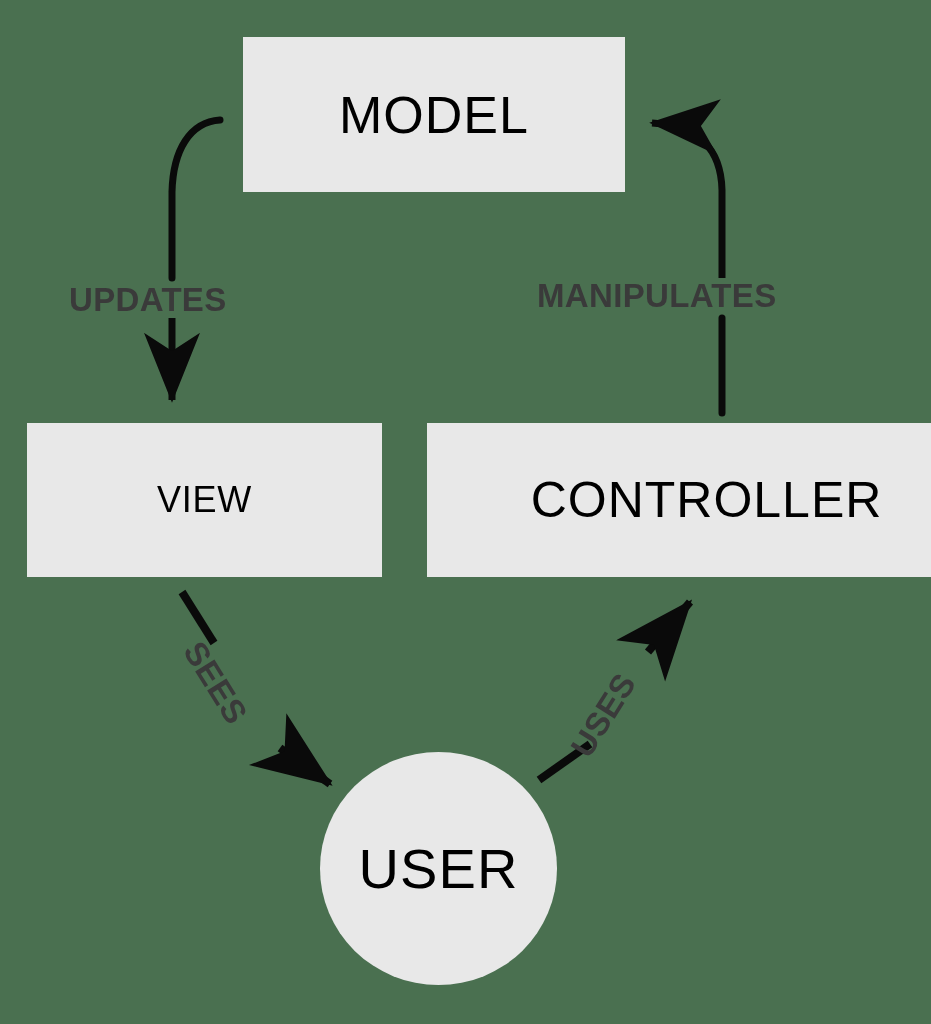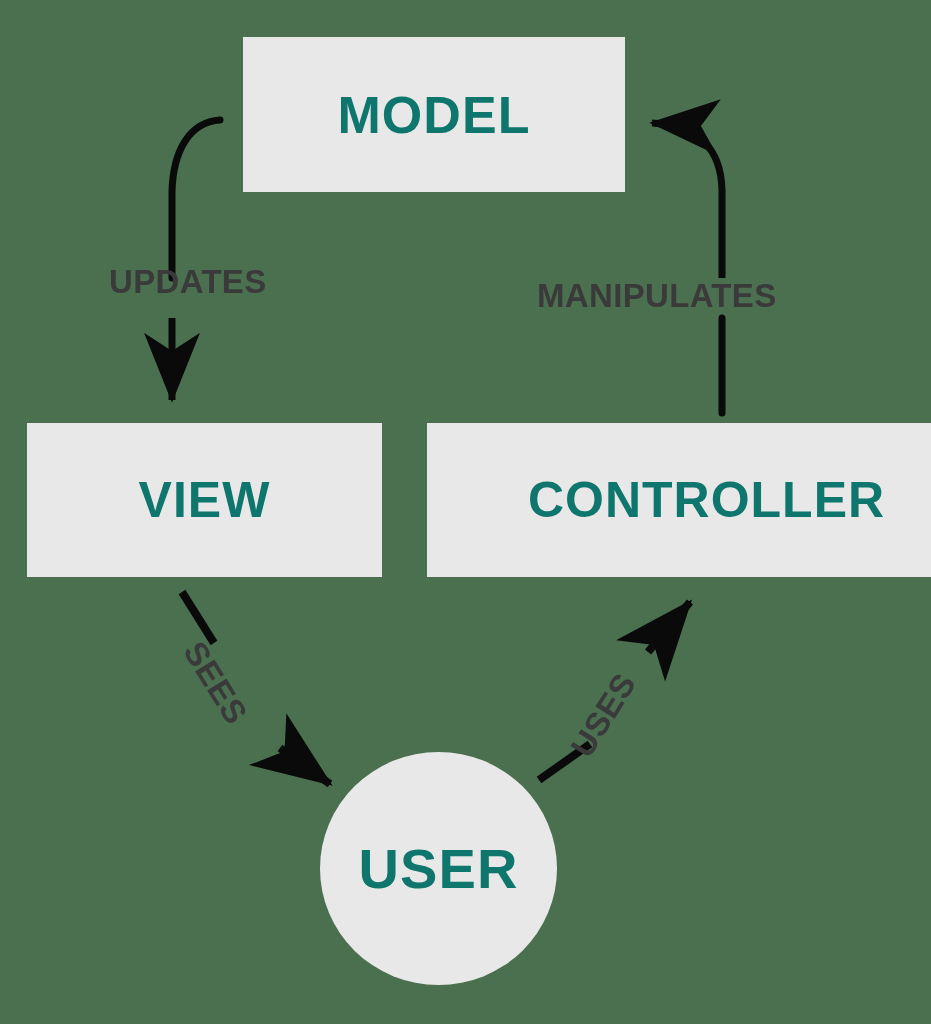--- a/index.html
+++ b/index.html
@@ -38,49 +38,48 @@
   .node-circle {
     position: absolute;
     background: #e8e8e8;
     border-radius: 50%;
     display: flex;
     align-items: center;
     justify-content: center;
     box-sizing: border-box;
   }
   .node-label {
-    color: #0f766e;
-    font-weight: bold;
+    color: #000000;
+    font-weight: normal;
     letter-spacing: 0.02em;
     white-space: nowrap;
     line-height: 1;
   }
   #node-model   { left: 243px; top: 37px;  width: 382px; height: 155px; }
   #node-view    { left: 27px;  top: 423px; width: 355px; height: 154px; }
   #node-controller { left: 427px; top: 423px; width: 559px; height: 154px; }
   #node-user    { left: 320px; top: 752px; width: 237px; height: 233px; }
 
   #label-model      { font-size: 52px; }
-  #label-view       { font-size: 50px; }
+  #label-view       { font-size: 36px; }
   #label-controller { font-size: 50px; }
   #label-user       { font-size: 56px; }
 
   .edge-label {
     position: absolute;
     color: #3a3a3a;
     font-weight: bold;
     font-size: 33px;
     letter-spacing: 0.01em;
     white-space: nowrap;
     line-height: 1;
   }
   #label-updates {
     left: 69px;
-    top: 265px;
-    margin-left: 40px;
+    top: 283px;
   }
   #label-manipulates {
     left: 537px;
     top: 279px;
     text-align: right;
   }
   #label-sees {
     left: 206px;
     top: 636px;
     transform: rotate(58deg);

